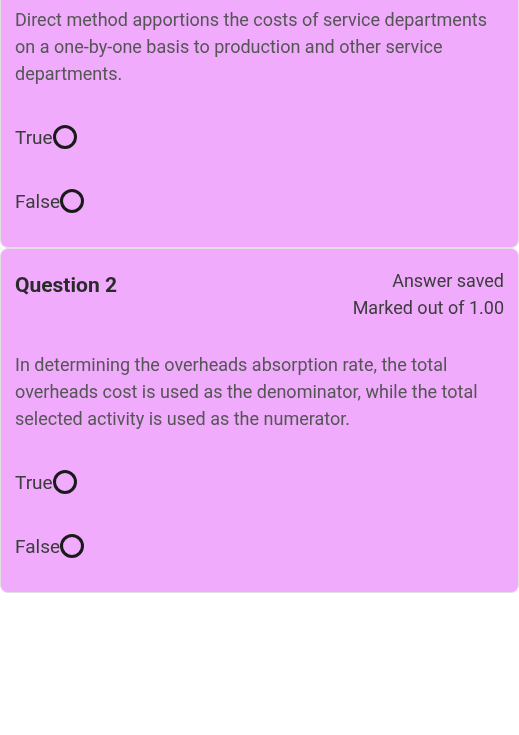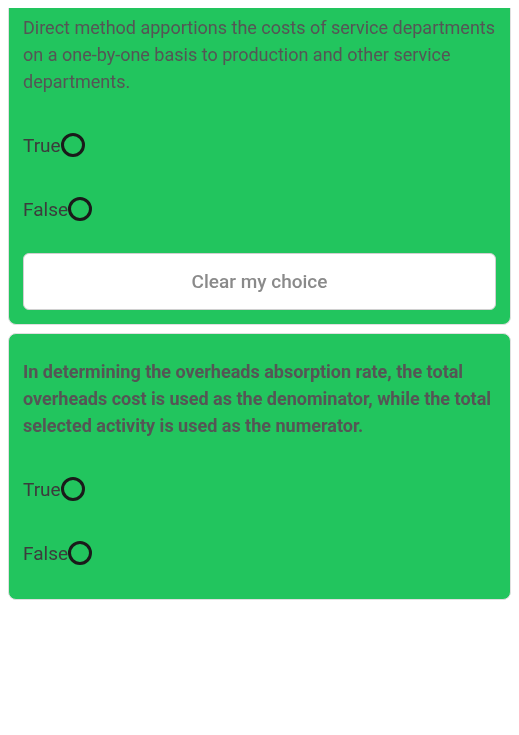--- a/index.html
+++ b/index.html
@@ -9,39 +9,38 @@
     }
     body {
       font-family: -apple-system, BlinkMacSystemFont, "Segoe UI", Roboto, Helvetica, Arial, sans-serif;
       background: #ffffff;
       width: 519px;
       color: #3a3a3a;
     }
     .question-card {
       border: 1px solid #e0e0e0;
       border-radius: 8px;
-      margin: 8px;
+      margin: 0;
       padding: 0 14px 14px 14px;
-      background: #22c55e;
+      background: #f0abfc;
     }
     .question-card.first {
       border-top: none;
       border-top-left-radius: 0;
       border-top-right-radius: 0;
       padding-top: 0;
     }
     .question-text {
       font-size: 18px;
       line-height: 1.5;
       color: #555;
       padding: 6px 0 18px 0;
     }
     .question-text.padded {
       padding-top: 24px;
-      font-weight: bold;
     }
     .option-row {
       display: flex;
       justify-content: flex-start;
       align-items: center;
       padding: 20px 0;
       cursor: pointer;
     }
     .option-label {
       font-size: 19px;
@@ -97,24 +96,30 @@
   <div class="option-row">
     <span class="option-label">True</span>
     <span class="radio-circle"></span>
   </div>
 
   <div class="option-row">
     <span class="option-label">False</span>
     <span class="radio-circle"></span>
   </div>
 
-  <button class="clear-button">Clear my choice</button>
 </div>
 
 <div class="question-card">
+  <div class="question-header">
+    <div class="question-title">Question 2</div>
+    <div class="question-status">
+      <div>Answer saved</div>
+      <div>Marked out of 1.00</div>
+    </div>
+  </div>
 
   <div class="question-text padded">In determining the overheads absorption rate, the total overheads cost is used as the denominator, while the total selected activity is used as the numerator.</div>
 
   <div class="option-row">
     <span class="option-label">True</span>
     <span class="radio-circle"></span>
   </div>
 
   <div class="option-row">
     <span class="option-label">False</span>

